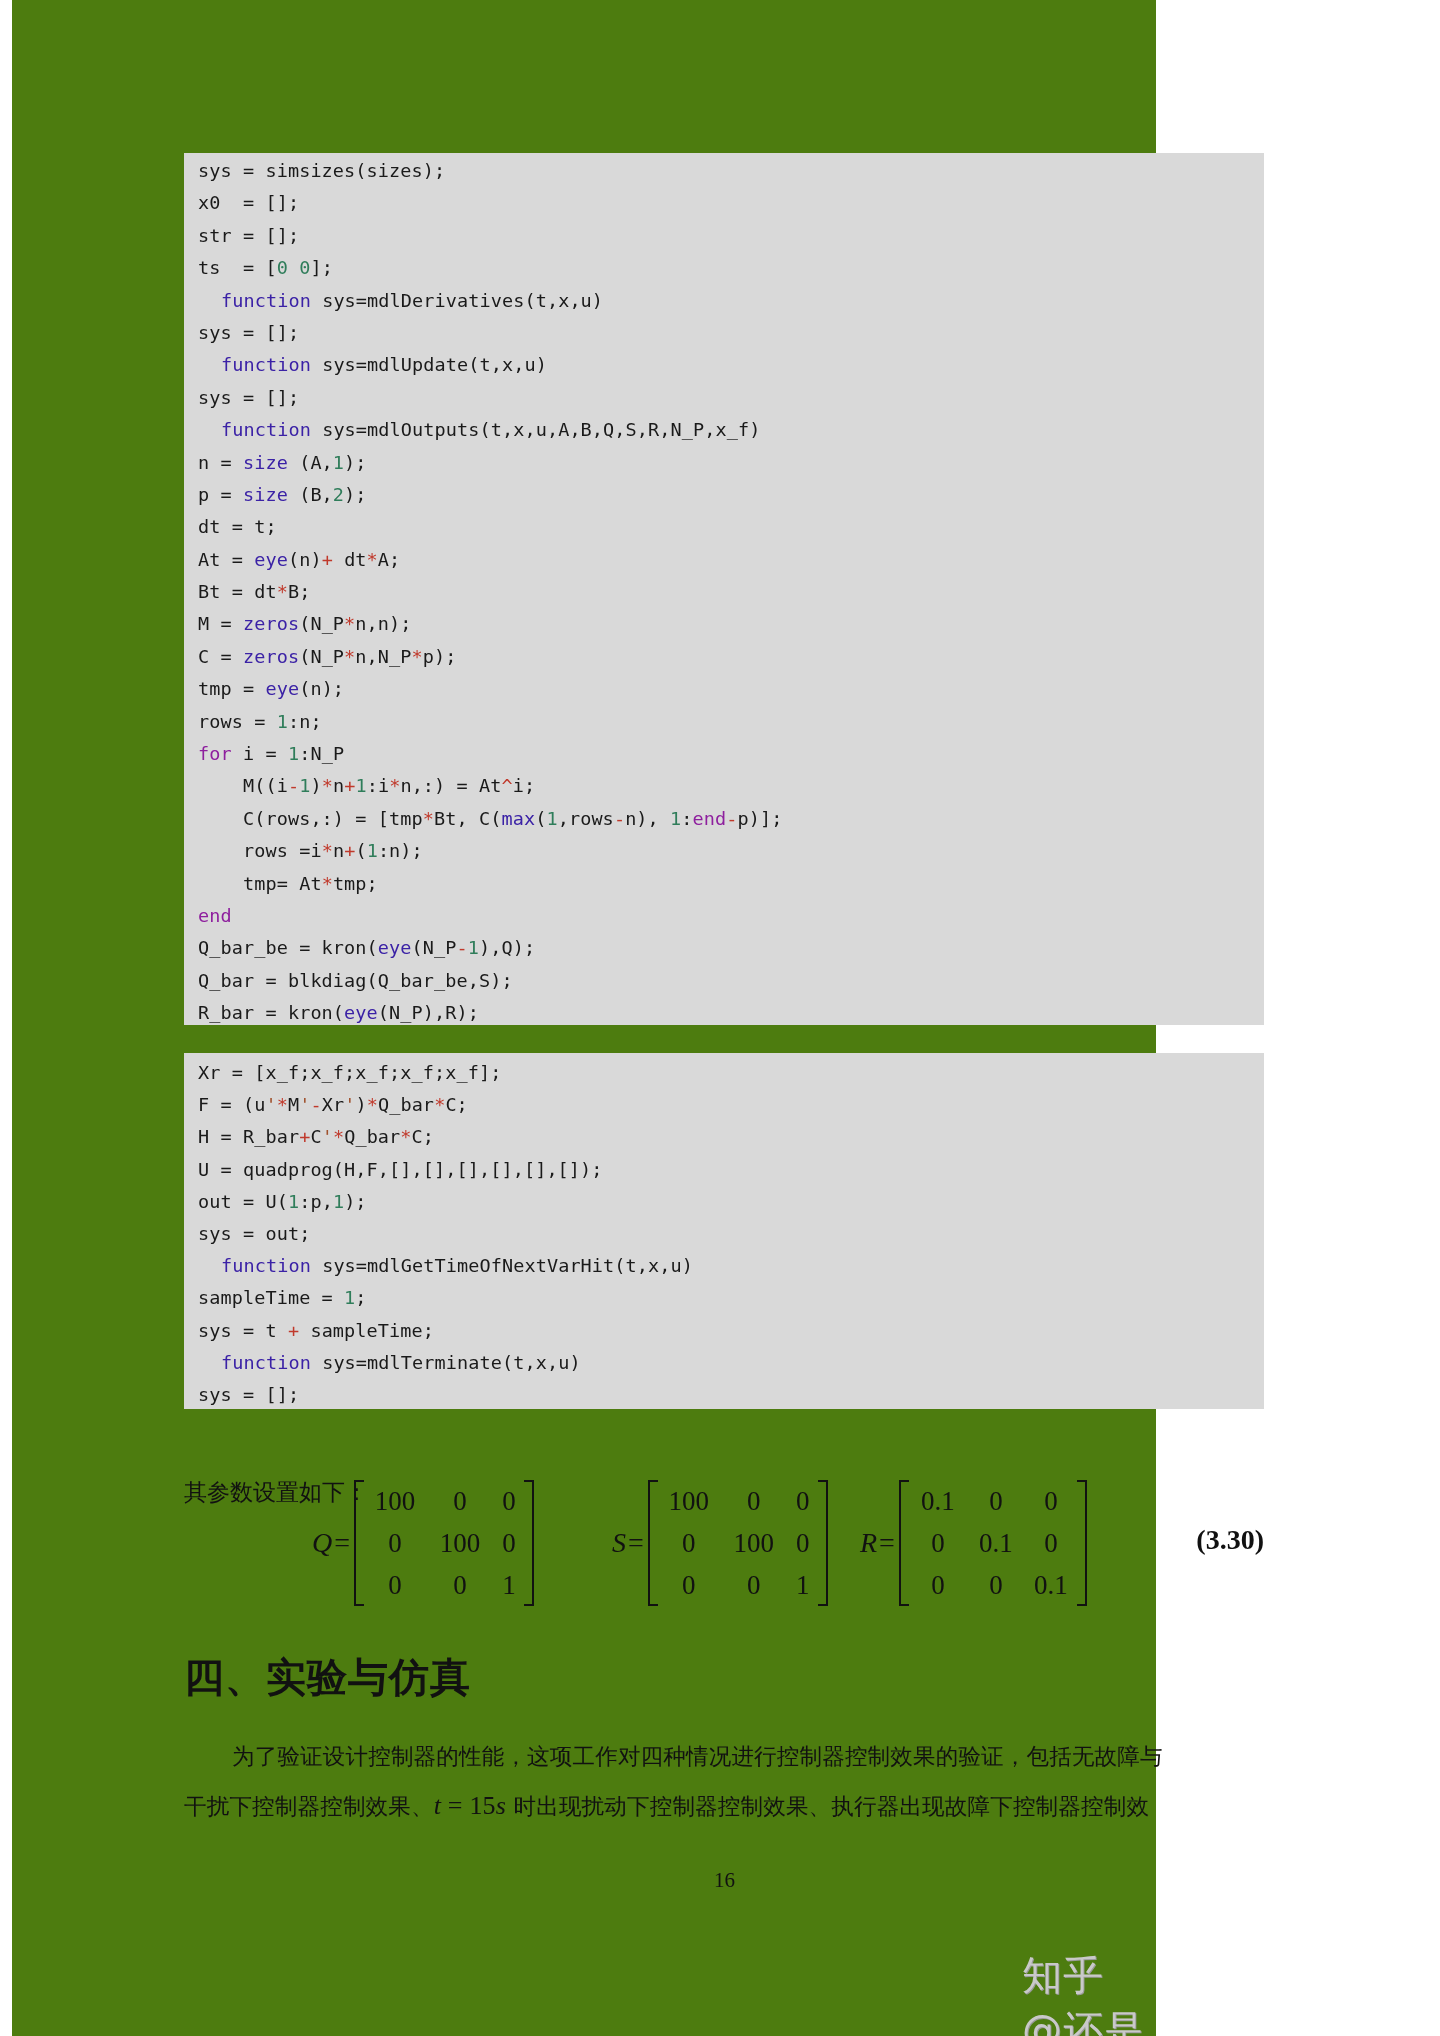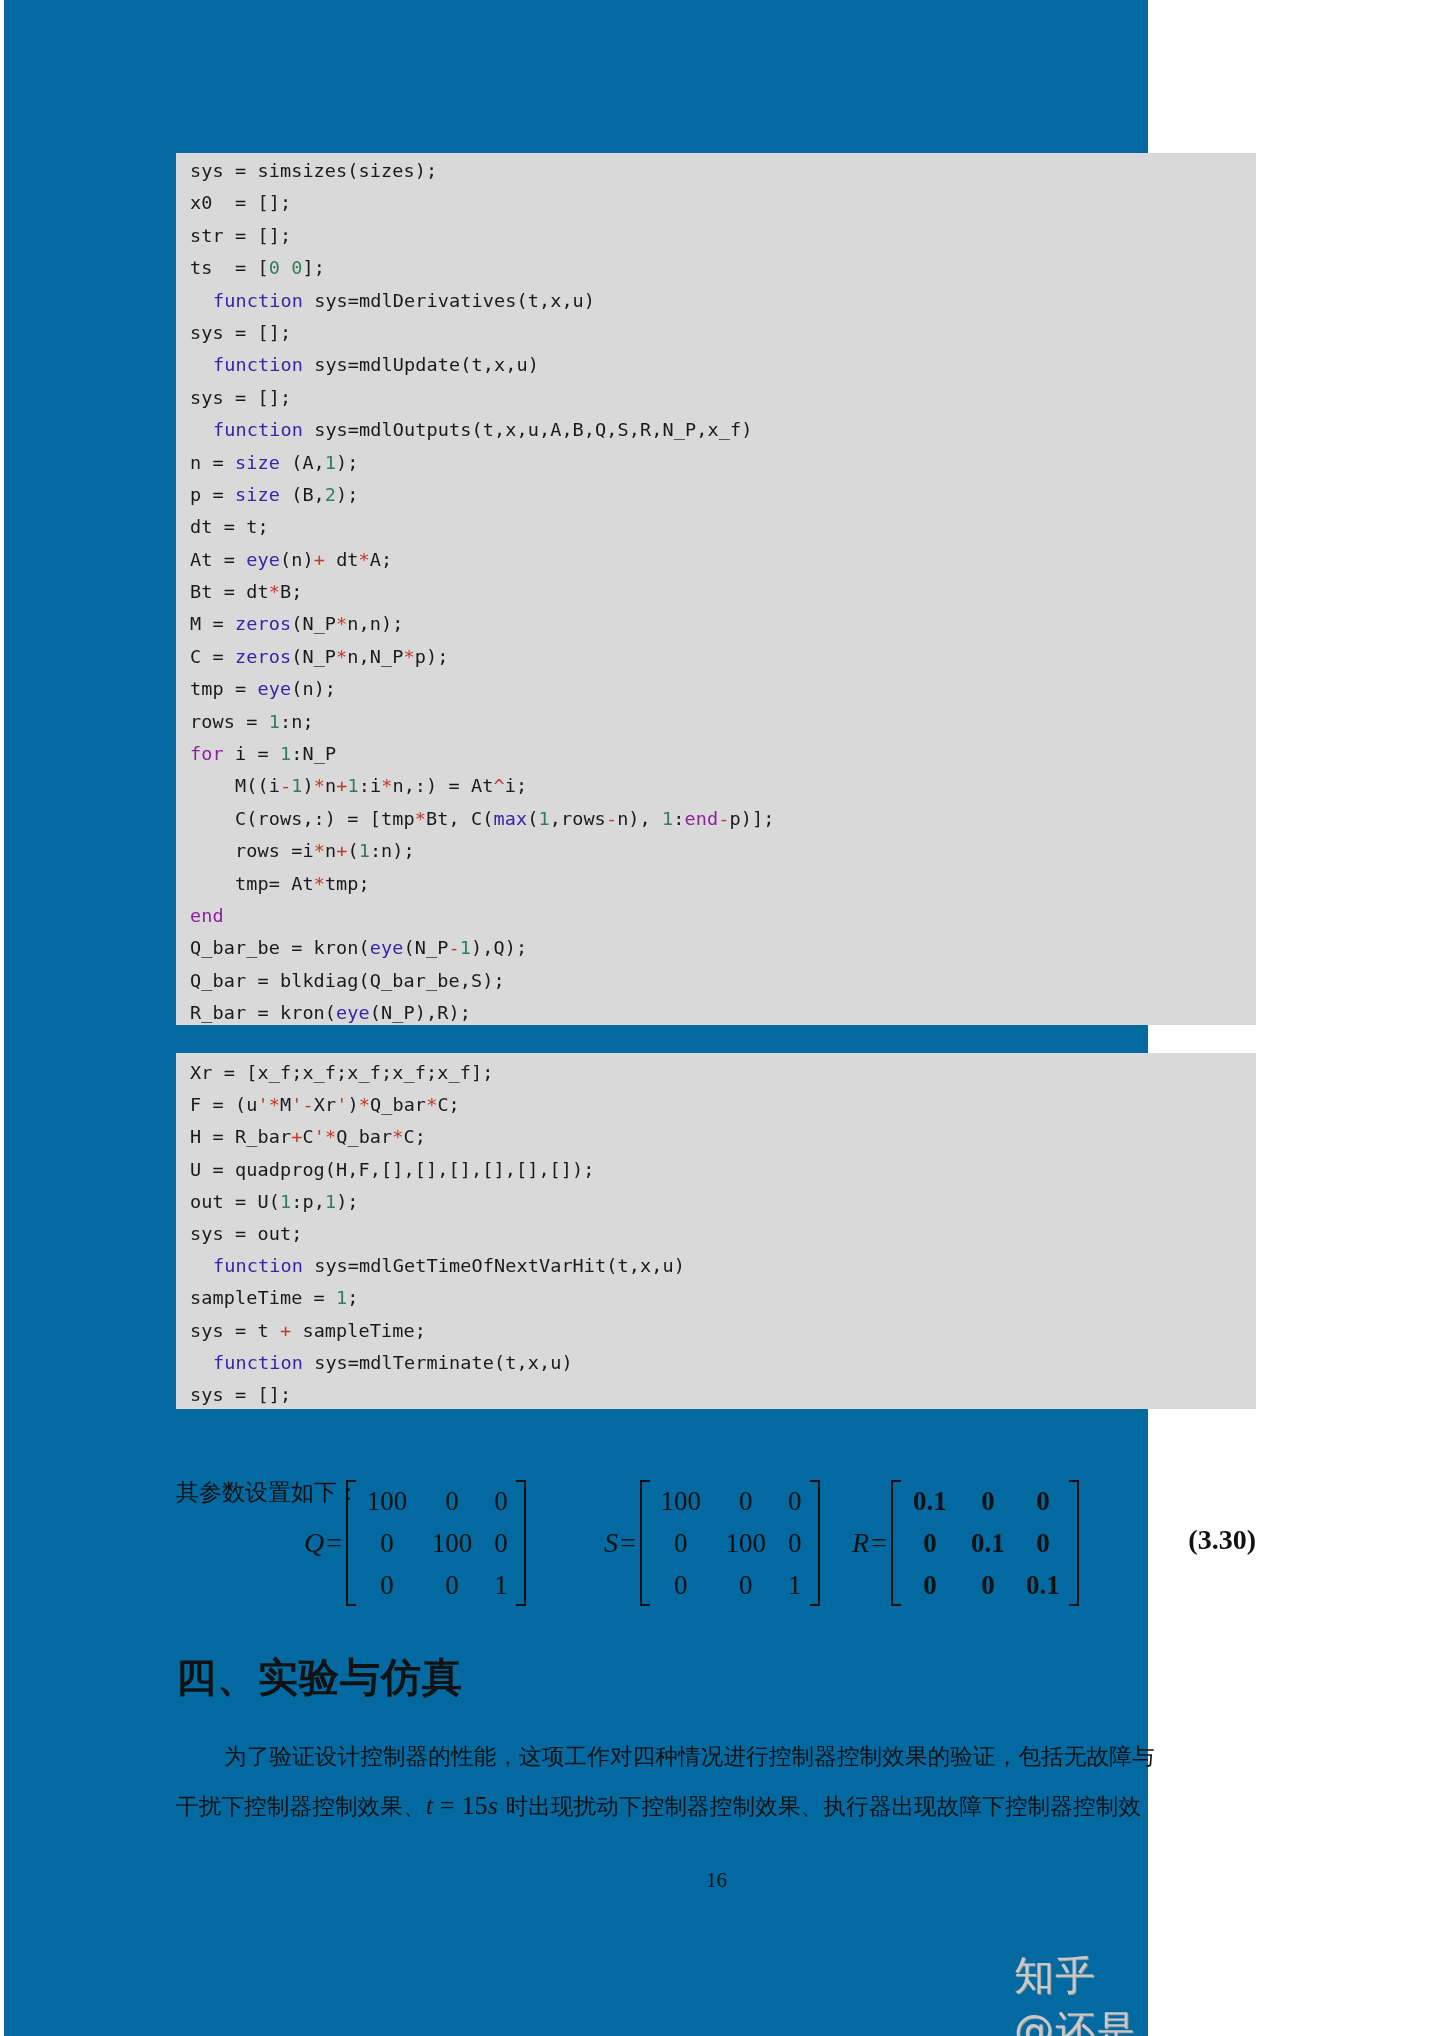--- a/index.html
+++ b/index.html
@@ -1,17 +1,17 @@
 <!DOCTYPE html>
 <html><head>
   <meta charset="utf-8">
   <style>
     html, body { margin: 0; padding: 0; background: #ffffff; }
     body { width: 1440px; height: 2036px; position: relative; overflow: hidden; }
-    .page { position: absolute; left: 4px; top: 0; width: 1144px; height: 2036px; background: #0369a1; }
+    .page { position: absolute; left: 12px; top: 0; width: 1144px; height: 2036px; background: #4d7c0f; }
     .code-block {
       position: absolute; left: 172px; width: 1080px;
       background: #d9d9d9;
       box-sizing: border-box; padding-left: 14px;
     }
     #code1 { top: 153px; height: 872px; padding-top: 2px; }
     #code2 { top: 1053px; height: 356px; padding-top: 4px; }
     .code-line {
       font-family: "DejaVu Sans Mono", "Liberation Mono", monospace;
       font-size: 18.5px; line-height: 32.4px; height: 32.4px;
@@ -42,21 +42,21 @@
       grid-template-rows: repeat(3, 42px);
       align-items: center; padding: 0 10px;
     }
     .matrix::before, .matrix::after {
       content: ""; position: absolute; top: 0; bottom: 0; width: 8px;
       border-top: 2px solid #111; border-bottom: 2px solid #111;
     }
     .matrix::before { left: 0; border-left: 2px solid #111; }
     .matrix::after { right: 0; border-right: 2px solid #111; }
     .mat-row { display: grid; grid-template-columns: 62px 68px 30px; text-align: center; font-size: 27px; }
-    .mat-row.r { grid-template-columns: 58px 58px 52px; font-weight: bold; }
+    .mat-row.r { grid-template-columns: 58px 58px 52px; }
     .eq-number { position: absolute; right: 0; top: 46px; font-size: 28px; font-weight: bold; }
 
     .section-heading {
       position: absolute; left: 172px; top: 1650px;
       font-family: "DejaVu Serif", "Liberation Serif", serif;
       font-size: 40px; font-weight: bold; color: #111; letter-spacing: 1px;
     }
     .body-text {
       position: absolute; left: 172px; width: 1082px;
       font-family: "DejaVu Serif", "Liberation Serif", serif;

